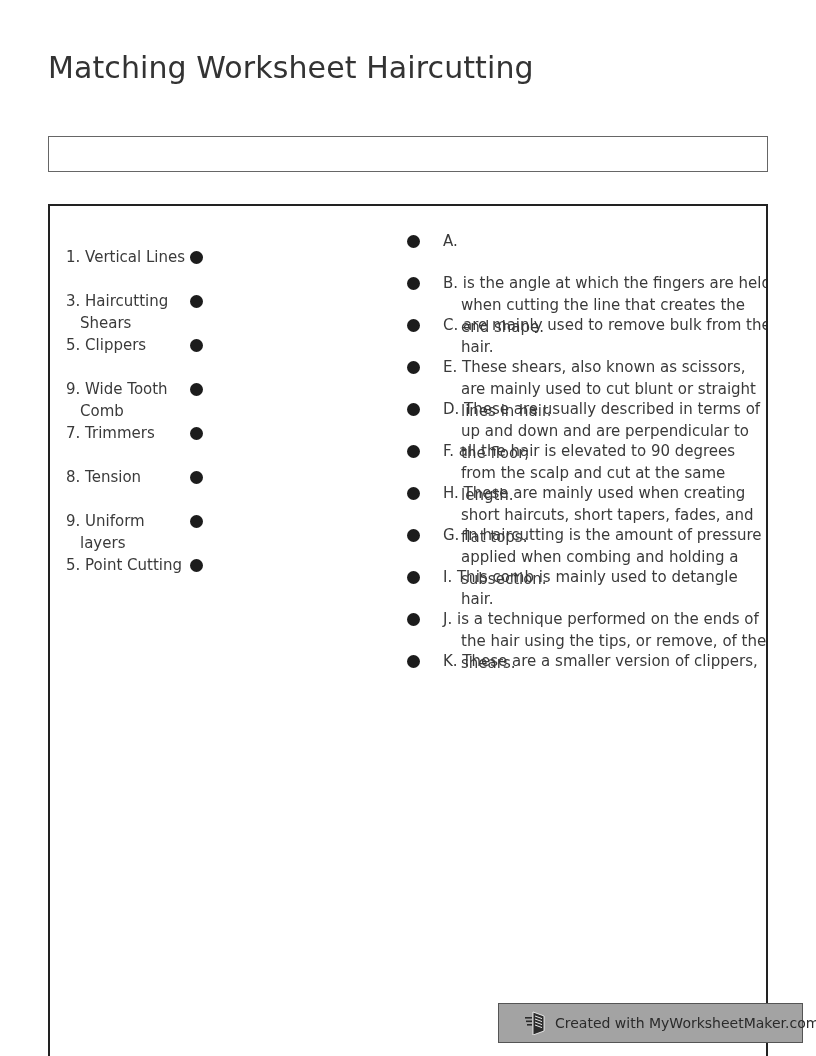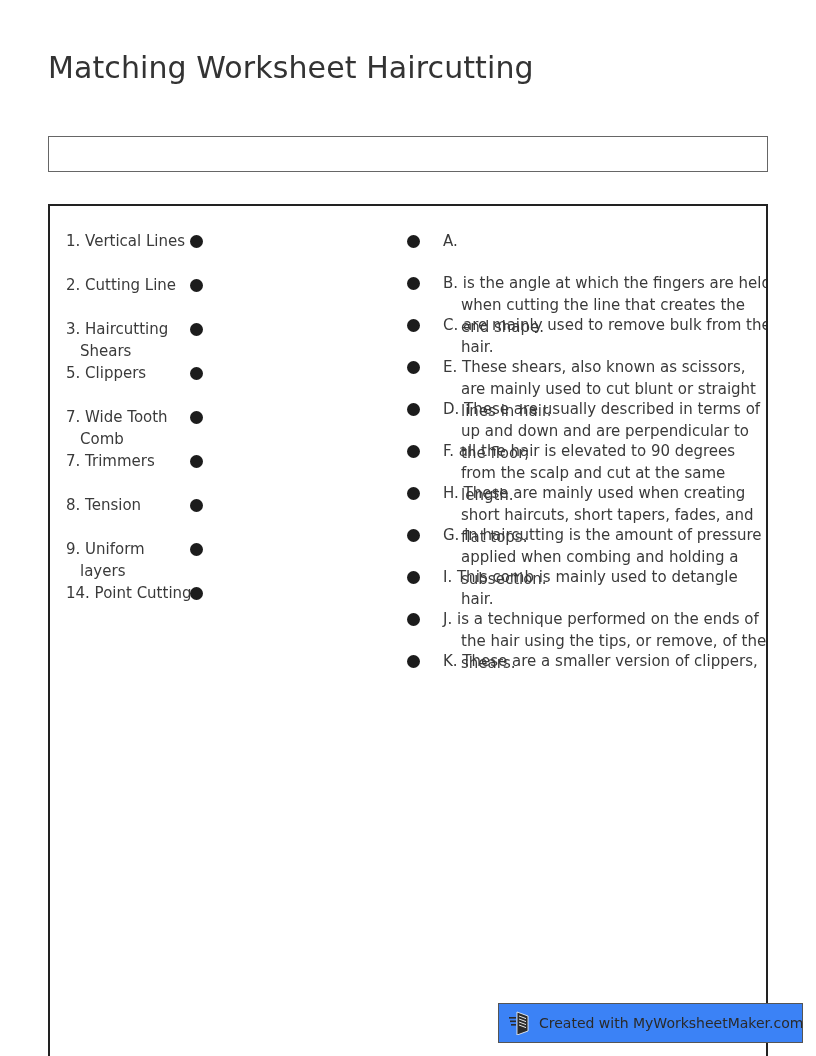--- a/index.html
+++ b/index.html
@@ -70,21 +70,21 @@
   .columns {
     position: relative;
     width: 100%;
     height: 100%;
   }
 
   
   .terms-col {
     position: absolute;
     left: 0;
-    top: 0;
+    top: 16px;
     width: 340px;
     padding-top: 24px;
   }
 
   .term-row {
     position: relative;
     min-height: 22px;
     margin-bottom: 22px;
   }
 
@@ -149,24 +149,24 @@
 
   
   .watermark {
     position: absolute;
     left: 498px;
     top: 1003px;
     width: 305px;
     height: 40px;
     box-sizing: border-box;
     border: 1px solid #555555;
-    background: #3b82f6;
+    background: #a3a3a3;
     display: flex;
     align-items: center;
-    padding-left: 10px;
+    padding-left: 26px;
     z-index: 10;
   }
 
   .watermark-icon {
     width: 22px;
     height: 24px;
     flex: 0 0 22px;
     margin-right: 8px;
     display: block;
   }
@@ -189,49 +189,45 @@
 
   <div class="match-box">
     <div class="columns">
 
       <div class="terms-col" id="terms-col">
           <div class="term-row">
             <div class="term-text">1. Vertical Lines</div>
             <div class="term-dot"></div>
           </div>
           <div class="term-row">
-            <div class="term-text">2. Cutting Line</div>
-            <div class="term-dot"></div>
-          </div>
-          <div class="term-row">
             <div class="term-text">3. Haircutting Shears</div>
             <div class="term-dot"></div>
           </div>
           <div class="term-row">
             <div class="term-text">5. Clippers</div>
             <div class="term-dot"></div>
           </div>
           <div class="term-row">
-            <div class="term-text">7. Wide Tooth Comb</div>
+            <div class="term-text">9. Wide Tooth Comb</div>
             <div class="term-dot"></div>
           </div>
           <div class="term-row">
             <div class="term-text">7. Trimmers</div>
             <div class="term-dot"></div>
           </div>
           <div class="term-row">
             <div class="term-text">8. Tension</div>
             <div class="term-dot"></div>
           </div>
           <div class="term-row">
             <div class="term-text">9. Uniform layers</div>
             <div class="term-dot"></div>
           </div>
           <div class="term-row">
-            <div class="term-text">14. Point Cutting</div>
+            <div class="term-text">5. Point Cutting</div>
             <div class="term-dot"></div>
           </div>
         </div>
 
       <div class="defs-col" id="defs-col">
           <div class="def-row">
             <div class="def-dot"></div>
             <div class="def-text">A.</div>
           </div>
           <div class="def-row">

